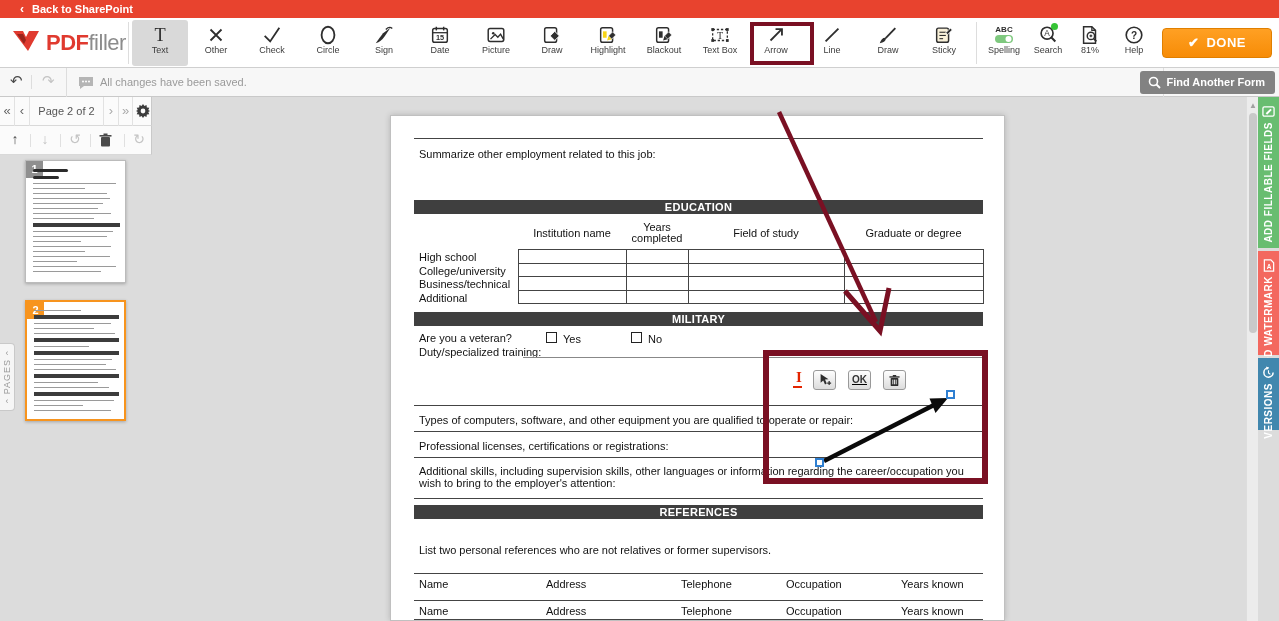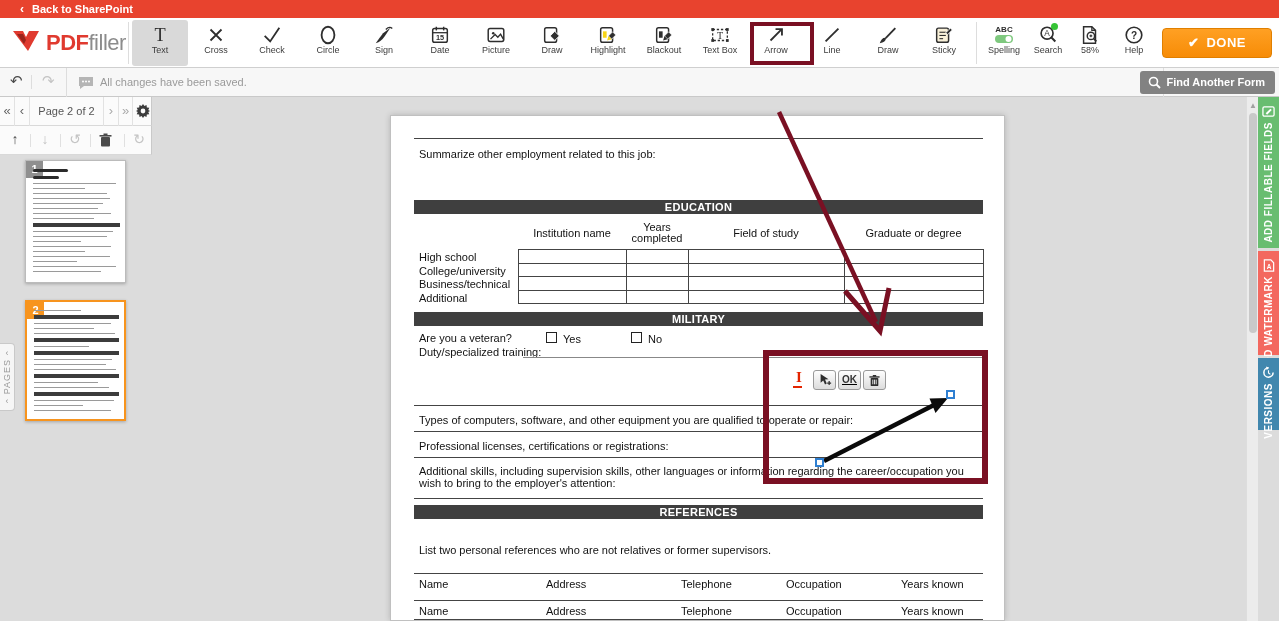--- a/index.html
+++ b/index.html
@@ -93,21 +93,21 @@
   .ann { position:absolute; z-index:60; }
   #ann-rect-tool { left:750px; top:22px; width:64px; height:43px; border:4px solid #7a1023; background:transparent; }
   #ann-rect-skills { left:763px; top:350px; width:225px; height:134px; border:6px solid #7a1023; background:transparent; }
   #ann-arrow-svg { left:755px; top:100px; z-index:59; }
   #black-arrow-svg { position:absolute; left:805px; top:385px; z-index:30; }
   .handle { position:absolute; width:9px; height:9px; background:#fff; border:2px solid #2f7fd1; z-index:31; }
   #handle-start { left:815px; top:458px; }
   #handle-end { left:946px; top:390px; }
   #red-cursor { position:absolute; left:796px; top:369px; z-index:32; color:#e32400; font-family:"Liberation Serif", serif; font-weight:bold; font-size:15px; }
   #red-cursor .dash { position:absolute; left:-3px; top:17px; width:9px; height:2px; background:#e32400; }
-  #mini-toolbar { position:absolute; left:813px; top:370px; z-index:58; display:flex; gap:2px;text-decoration:underline; }
+  #mini-toolbar { position:absolute; left:813px; top:370px; z-index:58; display:flex; gap:12px;text-decoration:underline; }
   .mbtn { width:23px; height:20px; background:linear-gradient(#fefefe,#dcdcdc); border:1px solid #999; border-radius:3px;
           text-align:center; font-size:10px; font-weight:bold; color:#333; line-height:18px; cursor:pointer; }
 </style>
 </head>
 <body>
 
 <div id="app">
 
   <div id="topbar">
     <span class="chev">‹</span><span>Back to SharePoint</span>
@@ -129,21 +129,21 @@
     <div class="tool sel" style="left:132px">
       <span class="ticon"><svg width="22" height="22" viewBox="0 0 24 24">
             <text x="12" y="18" text-anchor="middle" font-family="Liberation Serif,serif" font-size="20" fill="#2e2e2e">T</text>
           </svg></span>
       <span class="tlabel">Text</span>
     </div>
     <div class="tool" style="left:188px">
       <span class="ticon"><svg width="22" height="22" viewBox="0 0 24 24">
             <path d="M6 6 L18 18 M18 6 L6 18" stroke="#2e2e2e" stroke-width="2" fill="none"></path>
           </svg></span>
-      <span class="tlabel">Cross</span>
+      <span class="tlabel">Other</span>
     </div>
     <div class="tool" style="left:244px">
       <span class="ticon"><svg width="22" height="22" viewBox="0 0 24 24">
             <path d="M4 13 L10 19 L20 4" stroke="#2e2e2e" stroke-width="2" fill="none"></path>
           </svg></span>
       <span class="tlabel">Check</span>
     </div>
     <div class="tool" style="left:300px">
       <span class="ticon"><svg width="22" height="22" viewBox="0 0 24 24">
             <ellipse cx="12" cy="12" rx="7" ry="9" stroke="#2e2e2e" stroke-width="2" fill="none"></ellipse>
@@ -262,21 +262,21 @@
       <span class="tlabel">Search</span>
     </div>
     <div class="tool" style="left:1068px;width:44px">
       <span class="ticon"><svg width="22" height="22" viewBox="0 0 24 24">
             <path d="M5 3 H14 L18 7 V21 H5 Z" stroke="#2e2e2e" stroke-width="1.6" fill="none"></path>
             <path d="M14 3 V7 H18" stroke="#2e2e2e" stroke-width="1.4" fill="none"></path>
             <circle cx="13" cy="13" r="4" stroke="#2e2e2e" stroke-width="1.6" fill="#fff"></circle>
             <path d="M13 11.5 V14.5 M11.5 13 H14.5" stroke="#2e2e2e" stroke-width="1.2"></path>
             <line x1="16" y1="16" x2="19" y2="19" stroke="#2e2e2e" stroke-width="1.8"></line>
           </svg></span>
-      <span class="tlabel">58%</span>
+      <span class="tlabel">81%</span>
     </div>
     <div class="tool" style="left:1112px;width:44px">
       <span class="ticon"><svg width="22" height="22" viewBox="0 0 24 24">
             <circle cx="12" cy="12" r="8.5" stroke="#2e2e2e" stroke-width="1.8" fill="none"></circle>
             <text x="12" y="16" text-anchor="middle" font-size="11" font-weight="bold" fill="#2e2e2e" font-family="Liberation Sans,sans-serif">?</text>
           </svg></span>
       <span class="tlabel">Help</span>
     </div>
 
     <div id="done-btn">

